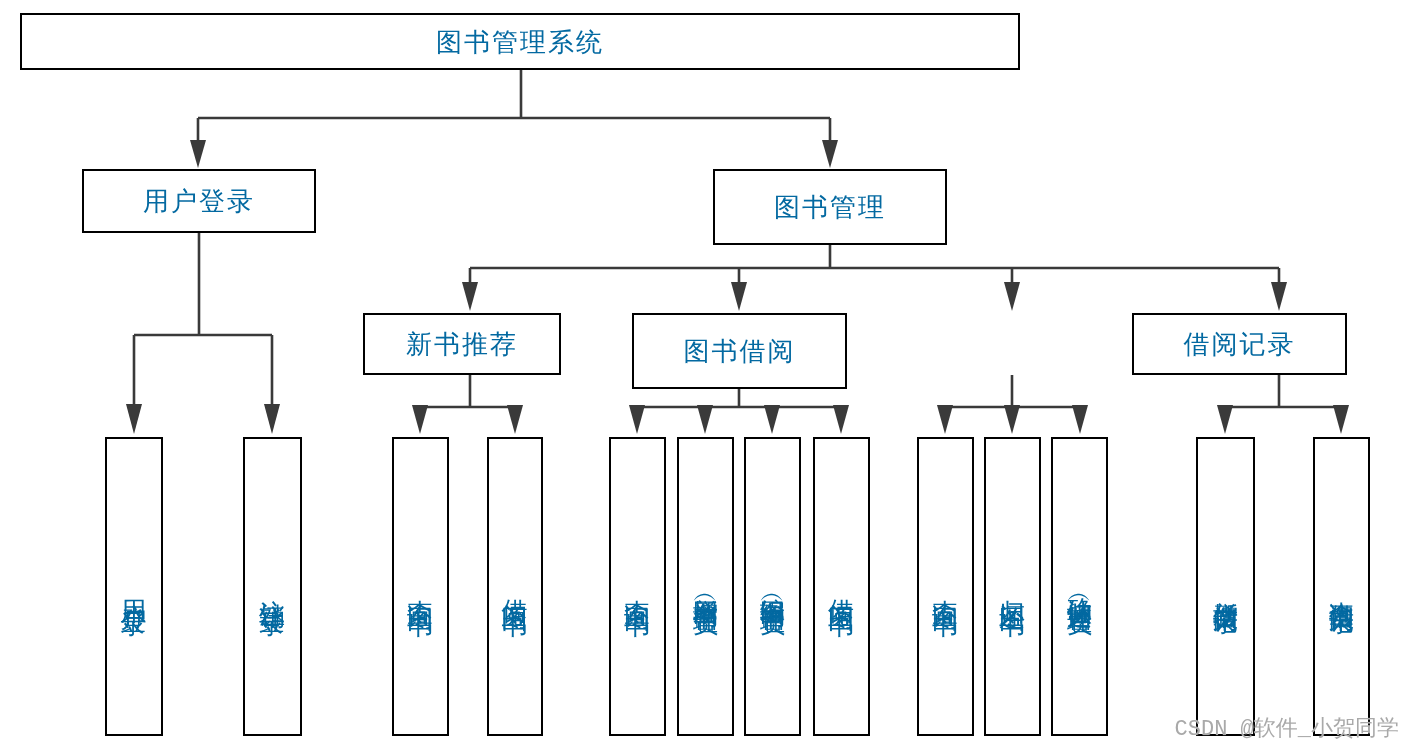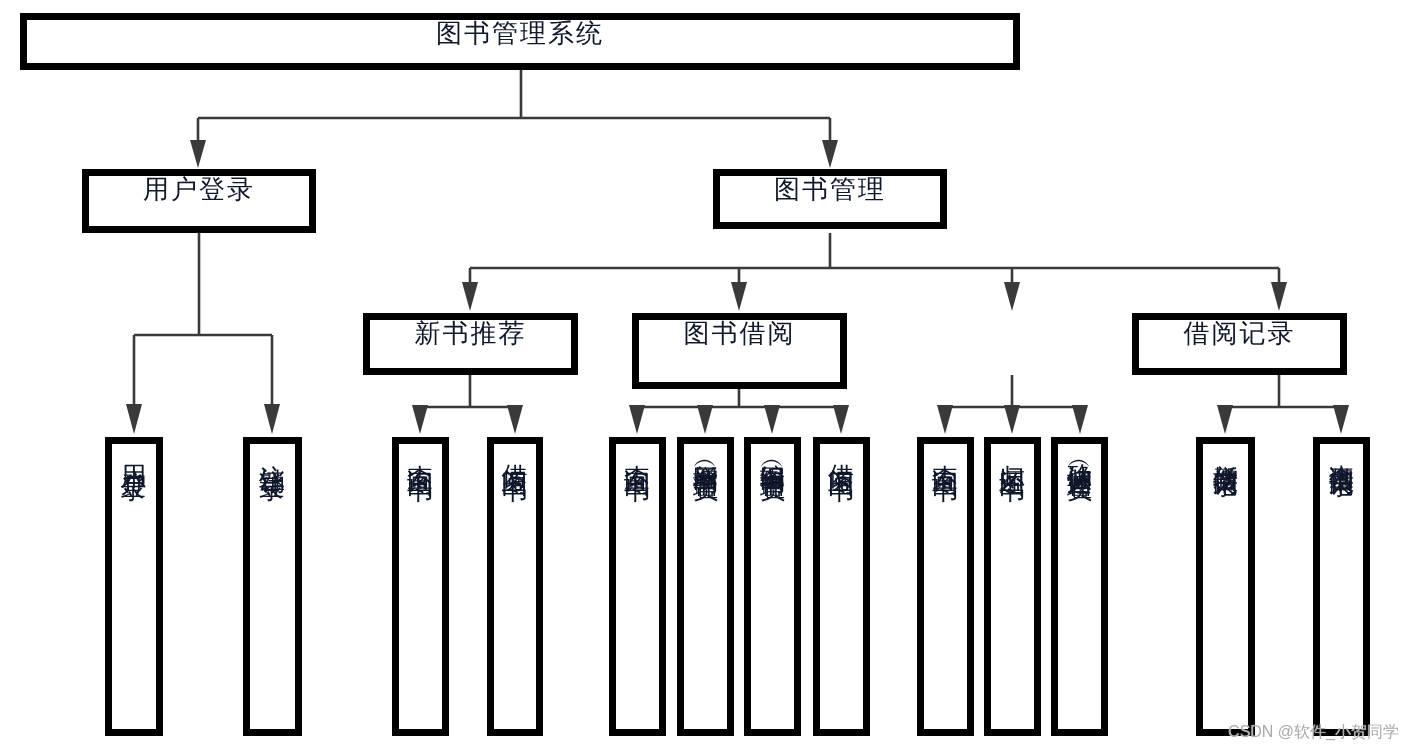--- a/index.html
+++ b/index.html
@@ -2,26 +2,26 @@
 <html><head>
 <meta charset="utf-8">
 <style>
   html,body{margin:0;padding:0;background:#ffffff;}
   body{font-family:"Liberation Sans","DejaVu Sans",sans-serif;}
   .canvas{position:relative;width:1405px;height:747px;background:#ffffff;overflow:hidden;}
   .connectors{position:absolute;left:0;top:0;z-index:1;}
   .box{
     position:absolute;
     box-sizing:border-box;
-    border:7px solid #000000;
+    border:2px solid #000000;
     background:#ffffff;
     display:flex;
-    align-items:flex-start;
+    align-items:center;
     justify-content:center;
-    color:#0f172a;
+    color:#0369a1;
     z-index:2;
   }
   .box.h span{
     font-size:26px;
     letter-spacing:2px;
     white-space:nowrap;
     line-height:1;
   }
   .box.v span{
     writing-mode:vertical-rl;
@@ -31,25 +31,26 @@
     line-height:1;
   }
   .box.v.long span{
     letter-spacing:2px;
     font-size:25px;
   }
   .watermark{
     position:absolute;
     right:6px;
     bottom:4px;
-    font-size:16px;
+    font-size:22px;
     color:#a9a9a9;
     text-shadow:0 0 1px #ffffff;
     z-index:3;
     white-space:nowrap;
+    font-family:Liberation Mono, monospace;
   }
 </style>
 </head>
 <body>
 
 <div class="canvas">
 
   <svg class="connectors" width="1405" height="747" viewBox="0 0 1405 747">
     <g stroke="#3a3a3a" stroke-width="2.6" fill="none">
 
@@ -97,25 +98,25 @@
     </g>
   </svg>
 
   <div class="box h" style="left:20px;top:13px;width:1000px;height:57px">
     <span>图书管理系统</span>
   </div>
 
   <div class="box h" style="left:82px;top:169px;width:234px;height:64px">
     <span>用户登录</span>
   </div>
-  <div class="box h" style="left:713px;top:169px;width:234px;height:60px">
+  <div class="box h" style="left:713px;top:169px;width:234px;height:76px">
     <span>图书管理</span>
   </div>
 
-  <div class="box h" style="left:363px;top:313px;width:215px;height:62px">
+  <div class="box h" style="left:363px;top:313px;width:198px;height:62px">
     <span>新书推荐</span>
   </div>
   <div class="box h" style="left:632px;top:313px;width:215px;height:76px">
     <span>图书借阅</span>
   </div>
   <div class="box h" style="left:1132px;top:313px;width:215px;height:62px">
     <span>借阅记录</span>
   </div>
 
   <div class="box v" style="left:105px;top:437px;width:58px;height:299px">

